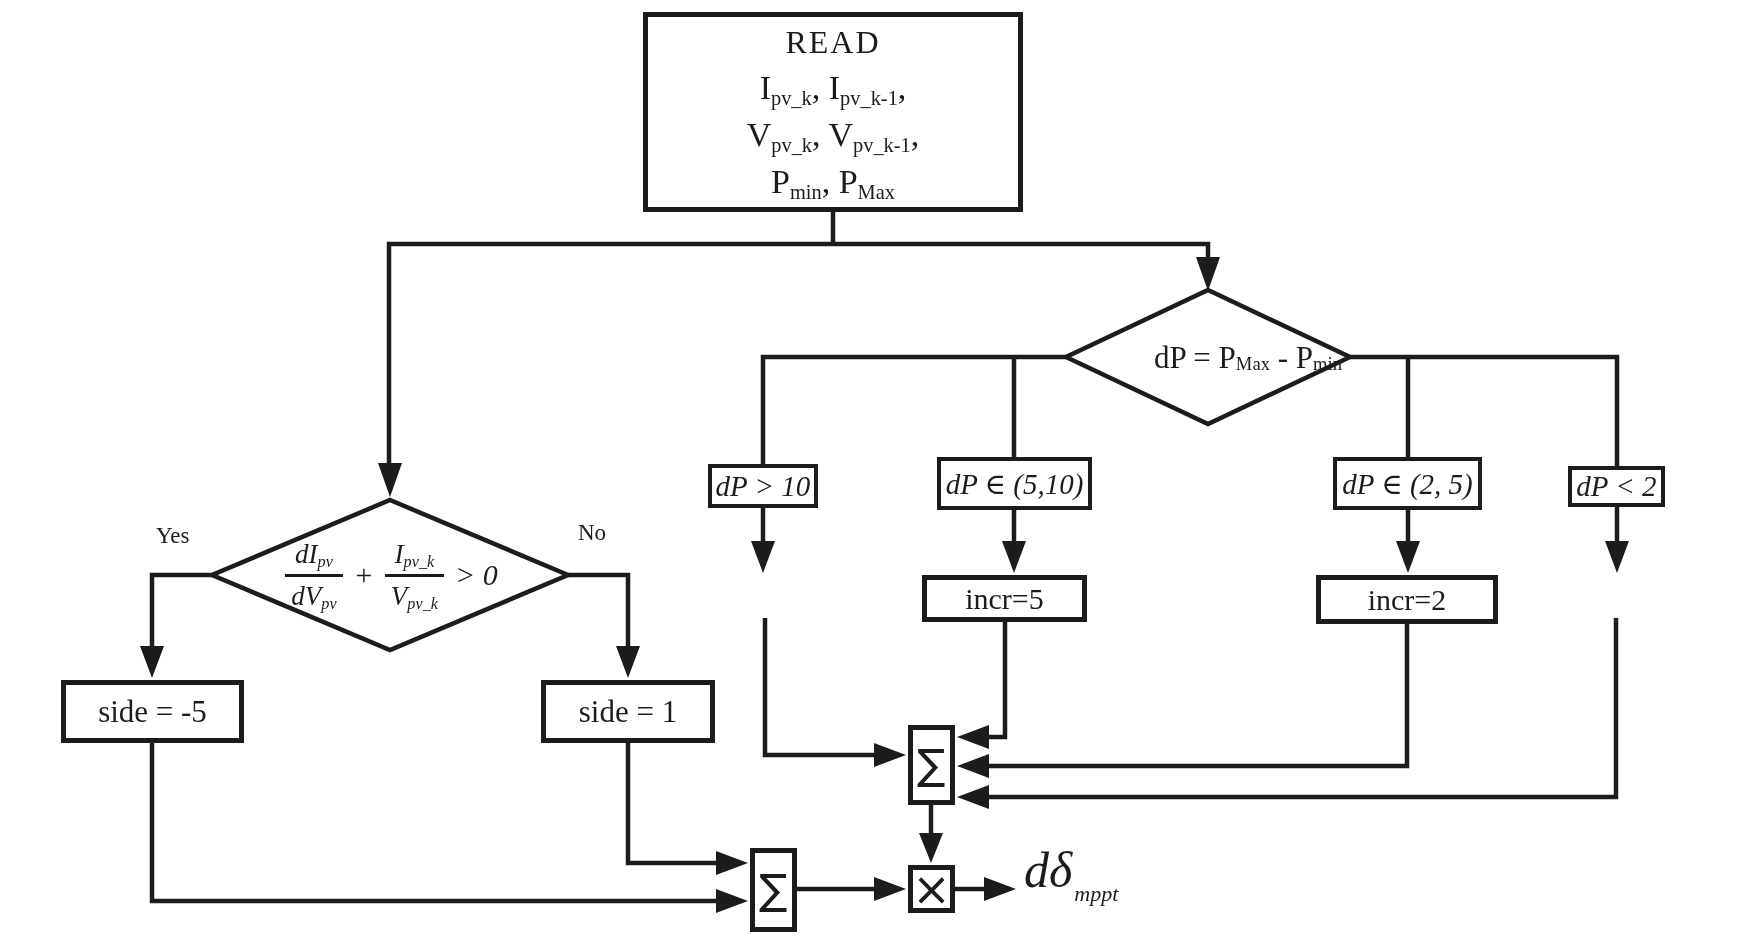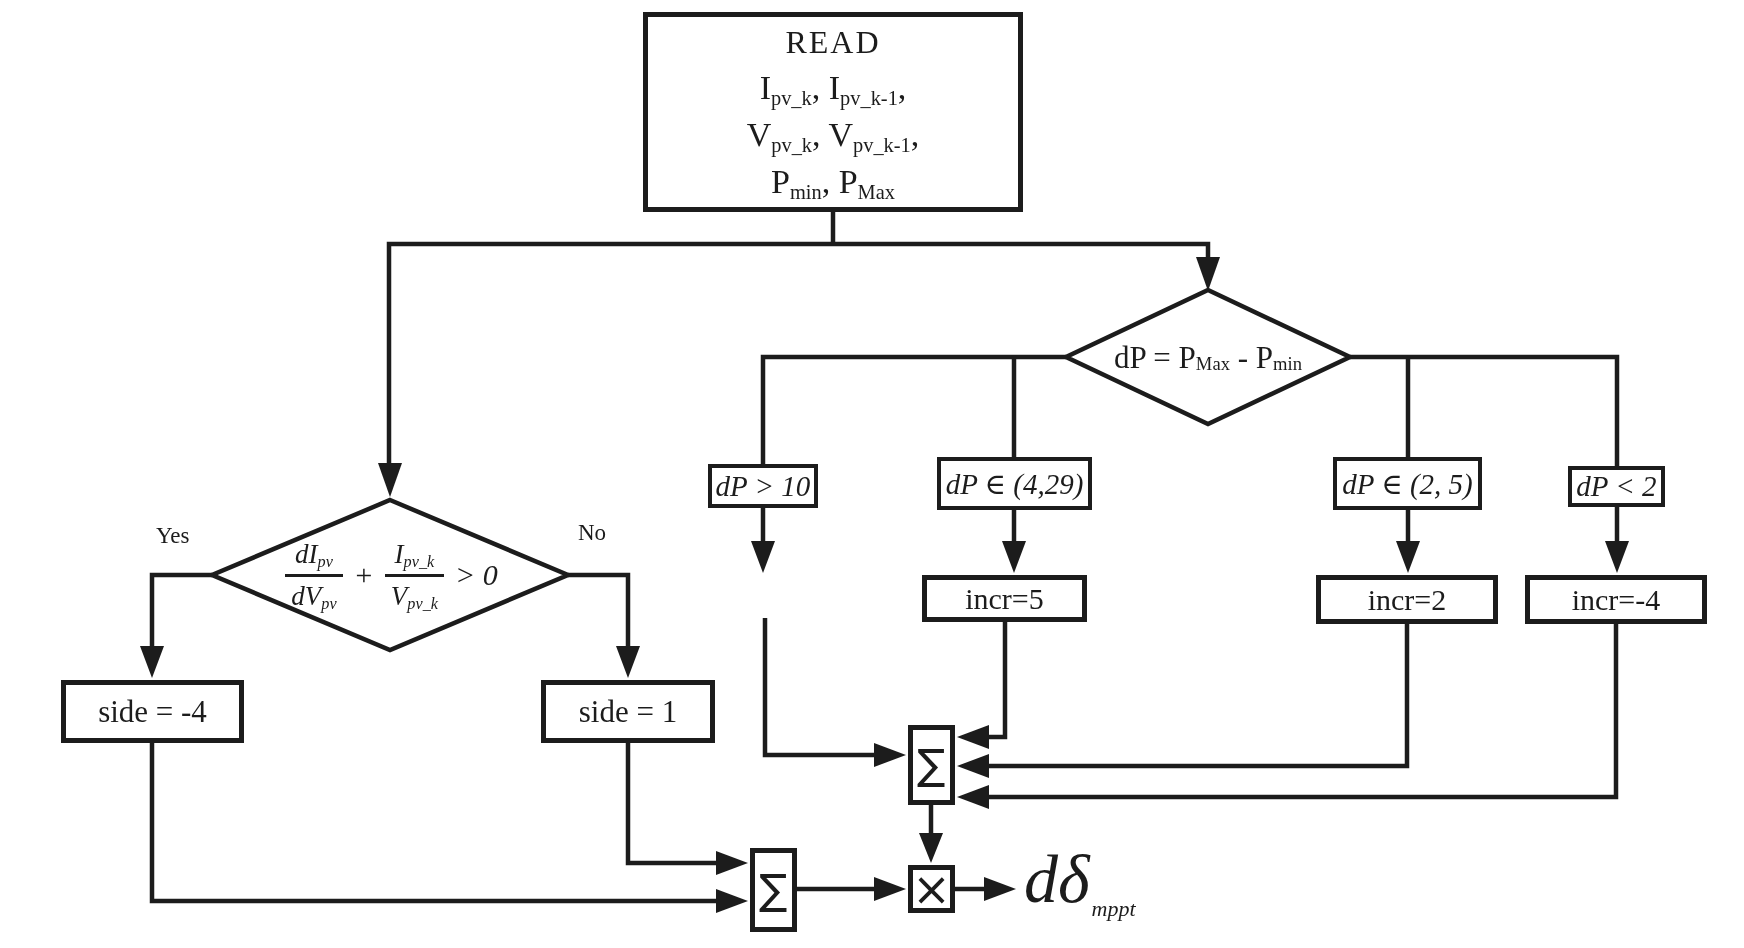--- a/index.html
+++ b/index.html
@@ -45,21 +45,21 @@
     text-align: center;
   }
   .dp-text { font-size: 31px; }
   .branch-label { position: absolute; font-size: 23px; }
   .slope-eq { font-style: italic; font-size: 27px; }
   .frac { display: inline-flex; flex-direction: column; align-items: stretch; margin: 4px 7px; }
   .frac .num { padding: 0 6px 4px 6px; border-bottom: 3px solid var(--ink); }
   .frac .den { padding: 4px 6px 0 6px; }
   .eq-op { font-size: 30px; margin: 0 4px; white-space: pre; }
   .out-label { position: absolute; font-style: italic; display: flex; align-items: baseline; }
-  .out-main { font-size: 68px; line-height: 1; }
+  .out-main { font-size: 50px; line-height: 1; }
   .out-sub { font-size: 22px; position: relative; top: 14px; left: 2px; line-height: 1; }
 </style>
 </head>
 <body style="background: rgb(255, 255, 255);">
 
 <div id="stage">
 
   <svg id="wires" width="1744" height="948" viewBox="0 0 1744 948">
     <g stroke="#1c1c1c" stroke-width="4.5" fill="none">
       <path d="M833 209 V244"></path>
@@ -107,21 +107,21 @@
     </g>
   </svg>
 
   <div class="fc-box read-box" style="left:643px; top:12px; width:380px; height:200px;">
     <div class="read-title">READ</div>
     <div><span>I</span><sub class="scr">pv_k</sub><span>, I</span><sub class="scr">pv_k-1</sub><span>,</span></div>
     <div><span>V</span><sub class="scr">pv_k</sub><span>, V</span><sub class="scr">pv_k-1</sub><span>,</span></div>
     <div><span>P</span><sub class="scr">min</sub><span>, P</span><sub class="scr">Max</sub></div>
   </div>
 
-  <div class="dtext dp-text" style="left:1066px; top:336px; width:284px; height:44px;">
+  <div class="dtext dp-text" style="left:1106px; top:336px; width:284px; height:44px;">
       <span>dP = P</span>
       <sub class="scr">Max</sub>
       <span style="white-space:pre;"> - P</span>
       <sub class="scr">min</sub>
     </div>
 
   <div class="dtext slope-eq" style="left:258px; top:516px; width:264px; height:118px;">
     <span class="frac">
       <span class="num"><span>dI</span><sub class="scr">pv</sub></span>
       <span class="den"><span>dV</span><sub class="scr">pv</sub></span>
@@ -131,29 +131,28 @@
       <span class="num"><span>I</span><sub class="scr">pv_k</sub></span>
       <span class="den"><span>V</span><sub class="scr">pv_k</sub></span>
     </span>
     <span class="eq-op">&gt; 0</span>
   </div>
 
   <div class="branch-label" style="left:156px; top:523px;">Yes</div>
   <div class="branch-label" style="left:578px; top:520px;">No</div>
 
   <div class="fc-box cond" style="left:708px; top:464px; width:110px; height:44px;">dP &gt; 10</div>
-  <div class="fc-box cond" style="left:937px; top:457px; width:155px; height:53px;">dP ∈ (4,29)</div>
+  <div class="fc-box cond" style="left:937px; top:457px; width:155px; height:53px;">dP ∈ (5,10)</div>
   <div class="fc-box cond" style="left:1333px; top:457px; width:149px; height:53px;">dP ∈ (2, 5)</div>
   <div class="fc-box cond" style="left:1568px; top:466px; width:97px; height:41px;">dP &lt; 2</div>
 
   <div class="fc-box incr" style="left:922px; top:575px; width:165px; height:47px;">incr=5</div>
   <div class="fc-box incr" style="left:1316px; top:575px; width:182px; height:49px;">incr=2</div>
-  <div class="fc-box incr" style="left:1525px; top:575px; width:182px; height:49px;">incr=-4</div>
 
-  <div class="fc-box side" style="left:61px; top:680px; width:183px; height:63px;">side = -4</div>
+  <div class="fc-box side" style="left:61px; top:680px; width:183px; height:63px;">side = -5</div>
   <div class="fc-box side" style="left:541px; top:680px; width:174px; height:63px;">side = 1</div>
 
   <div class="fc-box opbox" style="left:908px; top:725px; width:47px; height:80px;">∑</div>
   <div class="fc-box opbox" style="left:750px; top:848px; width:47px; height:84px;">∑</div>
   <div class="fc-box opbox mult" style="left:908px; top:865px; width:47px; height:48px;">×</div>
 
   <div class="out-label" style="left:1024px; top:845px;">
     <span class="out-main">dδ</span>
     <sub class="out-sub">mppt</sub>
   </div>

